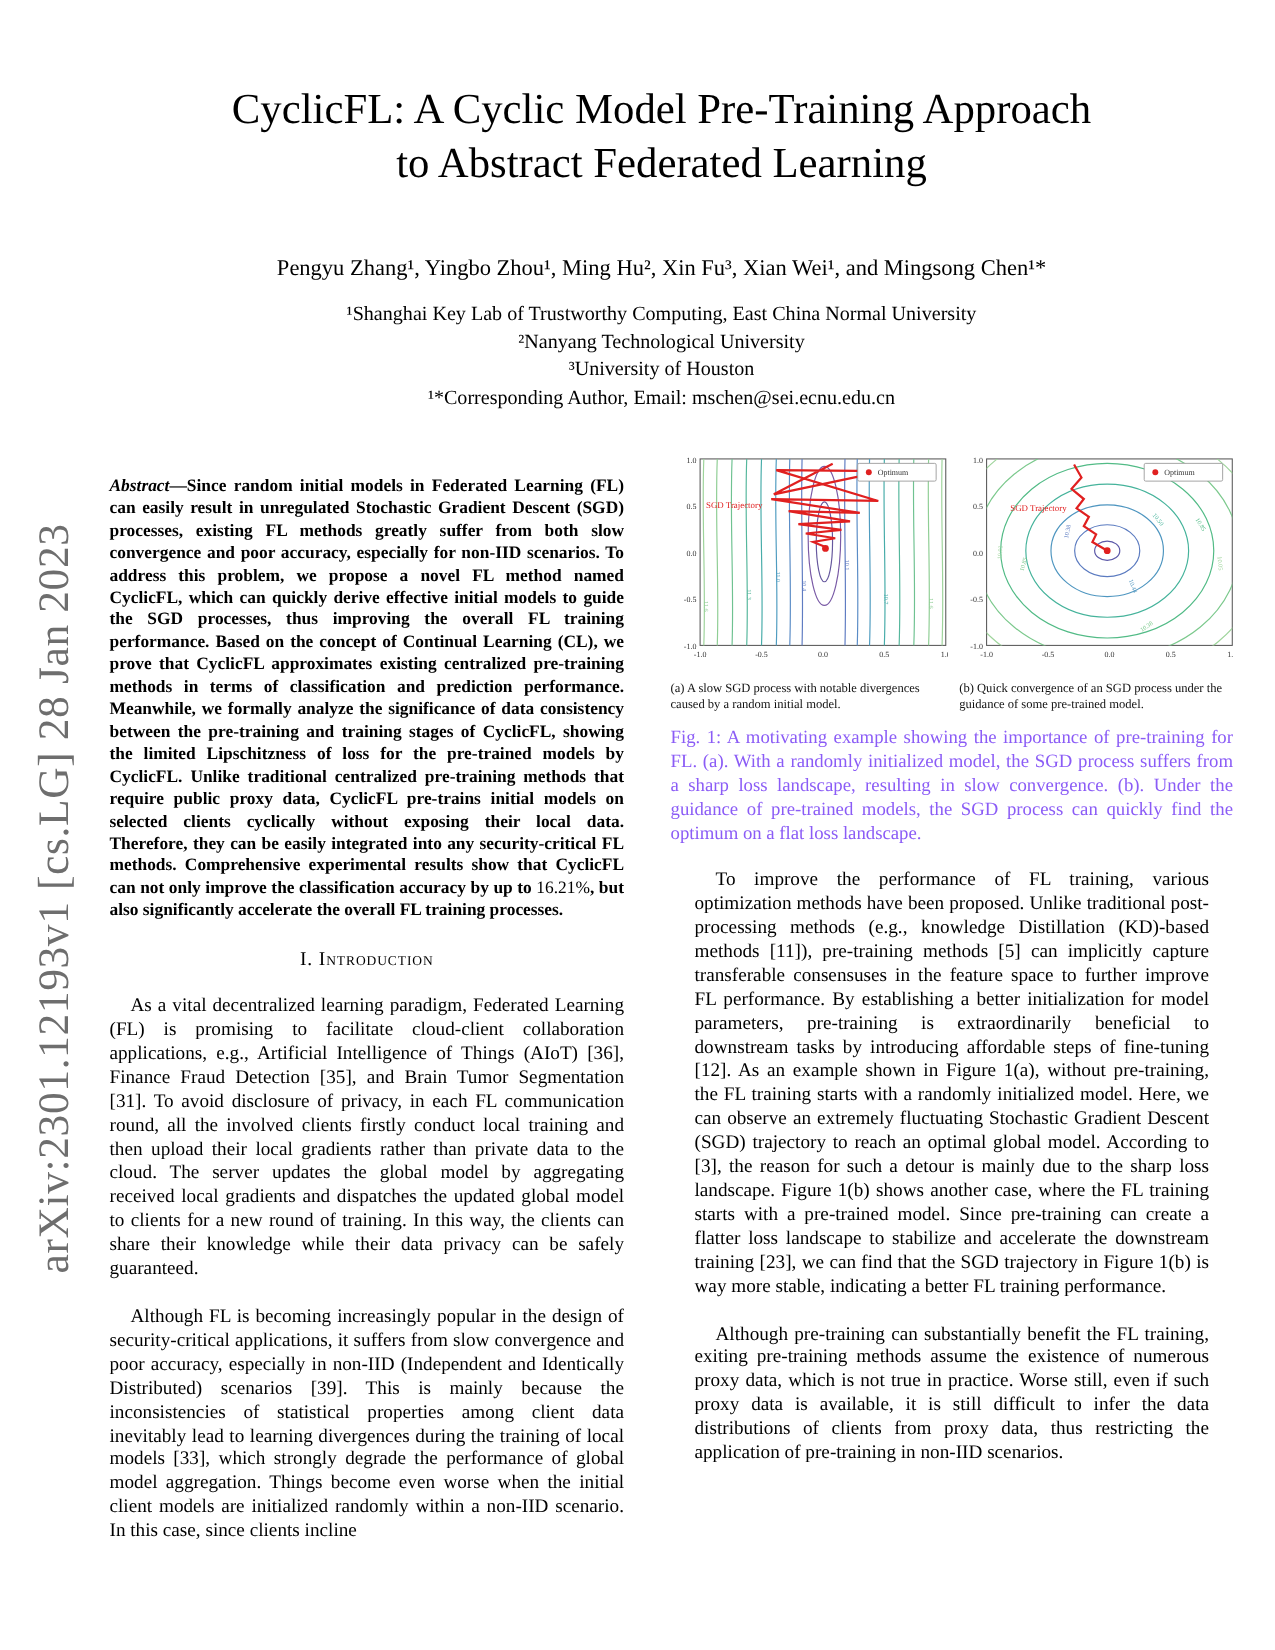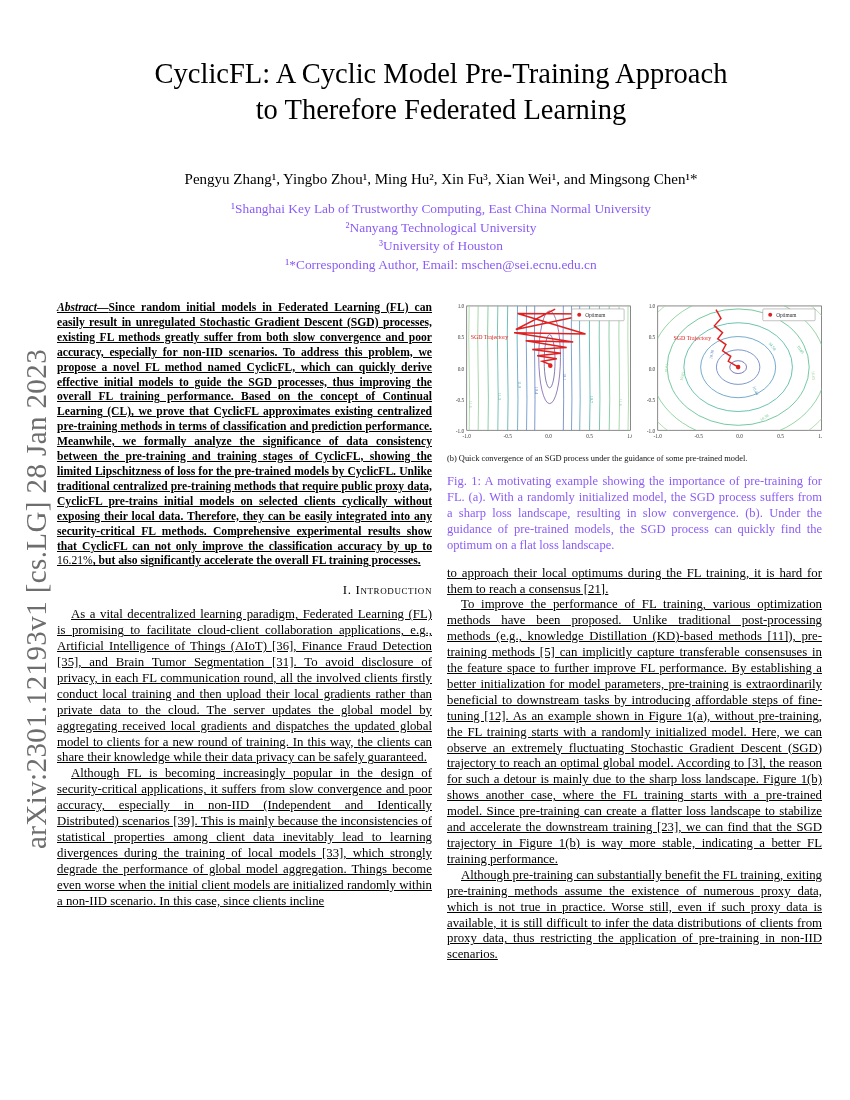--- a/index.html
+++ b/index.html
@@ -12,32 +12,32 @@
     position:absolute;left:20px;top:849px;
     transform:rotate(-90deg);transform-origin:0 0;
     white-space:nowrap;
     font-size:29px;letter-spacing:0.4px;color:#6e6e6e;
   }
   header{text-align:center;padding-top:56px;padding-left:32px;}
   h1{
     margin:0;font-weight:400;font-size:28.5px;line-height:1.26;color:#000;
   }
   .authors{margin-top:43px;font-size:15px;color:#000;}
-  .affils{margin-top:12px;font-size:13.4px;line-height:18.8px;color:#8b5cf6;}
+  .affils{margin-top:12px;font-size:13.4px;line-height:18.8px;color:#000000;}
   .cols{display:flex;gap:15px;margin:26px 28px 0 57px;}
   .col{flex:1 1 0;min-width:0;}
-  p{margin:0;text-decoration:underline;}
+  p{margin:16px;}
   .abstract{
     font-size:11.6px;font-weight:700;line-height:14.9px;
     text-align:justify;color:#000;
   }
   .abs-label{font-style:italic;}
   .abs-num{font-weight:400;}
   .sec{
-    margin:13px 0 9px 0;text-align:right;font-weight:400;
+    margin:13px 0 9px 0;text-align:center;font-weight:400;
     font-size:13px;font-variant:small-caps;letter-spacing:0.6px;color:#000;
   }
   .body{
     font-size:12.8px;line-height:15.9px;text-align:justify;color:#000;
   }
   .ind{text-indent:14px;}
   figure{margin:0 0 13px 0;}
   .plots{display:flex;gap:6px;justify-content:space-between;}
   .plots svg{display:block;}
   .subcaps{display:flex;gap:10px;margin-top:3px;}
@@ -50,21 +50,21 @@
   .after-fig{margin-top:2px;}
 </style>
 </head>
 <body>
 
 <div class="page">
 
   <div class="arxiv-strip">arXiv:2301.12193v1  [cs.LG]  28 Jan 2023</div>
 
   <header>
-    <h1><span>CyclicFL: A Cyclic Model Pre-Training Approach</span><br><span>to Therefore Federated Learning</span></h1>
+    <h1><span>CyclicFL: A Cyclic Model Pre-Training Approach</span><br><span>to Abstract Federated Learning</span></h1>
     <div class="authors">Pengyu Zhang¹, Yingbo Zhou¹, Ming Hu², Xin Fu³, Xian Wei¹, and Mingsong Chen¹*</div>
     <div class="affils">
       <div>¹Shanghai Key Lab of Trustworthy Computing, East China Normal University</div>
       <div>²Nanyang Technological University</div>
       <div>³University of Houston</div>
       <div>¹*Corresponding Author, Email: mschen@sei.ecnu.edu.cn</div>
     </div>
   </header>
 
   <div class="cols">
@@ -176,23 +176,23 @@
               <text x="17.5" y="6.5" text-anchor="end">1.0</text>
               <text x="17.5" y="38" text-anchor="end">0.5</text>
               <text x="17.5" y="69.5" text-anchor="end">0.0</text>
               <text x="17.5" y="101" text-anchor="end">-0.5</text>
               <text x="17.5" y="132.5" text-anchor="end">-1.0</text>
             </g>
           </svg>
         </div>
 
         <div class="subcaps">
+          <div class="subcap">(a) A slow SGD process with notable divergences caused by a random initial model.</div>
           <div class="subcap">(b) Quick convergence of an SGD process under the guidance of some pre-trained model.</div>
         </div>
         <figcaption class="figcap">Fig. 1: A motivating example showing the importance of pre-training for FL. (a). With a randomly initialized model, the SGD process suffers from a sharp loss landscape, resulting in slow convergence. (b). Under the guidance of pre-trained models, the SGD process can quickly find the optimum on a flat loss landscape.</figcaption>
       </figure>
 
-      <p class="body after-fig">to approach their local optimums during the FL training, it is hard for them to reach a consensus [21].</p>
       <p class="body ind">To improve the performance of FL training, various optimization methods have been proposed. Unlike traditional post-processing methods (e.g., knowledge Distillation (KD)-based methods [11]), pre-training methods [5] can implicitly capture transferable consensuses in the feature space to further improve FL performance. By establishing a better initialization for model parameters, pre-training is extraordinarily beneficial to downstream tasks by introducing affordable steps of fine-tuning [12]. As an example shown in Figure 1(a), without pre-training, the FL training starts with a randomly initialized model. Here, we can observe an extremely fluctuating Stochastic Gradient Descent (SGD) trajectory to reach an optimal global model. According to [3], the reason for such a detour is mainly due to the sharp loss landscape. Figure 1(b) shows another case, where the FL training starts with a pre-trained model. Since pre-training can create a flatter loss landscape to stabilize and accelerate the downstream training [23], we can find that the SGD trajectory in Figure 1(b) is way more stable, indicating a better FL training performance.</p>
       <p class="body ind">Although pre-training can substantially benefit the FL training, exiting pre-training methods assume the existence of numerous proxy data, which is not true in practice. Worse still, even if such proxy data is available, it is still difficult to infer the data distributions of clients from proxy data, thus restricting the application of pre-training in non-IID scenarios.</p>
     </div>
   </div>
 </div>
 
 </body></html>

